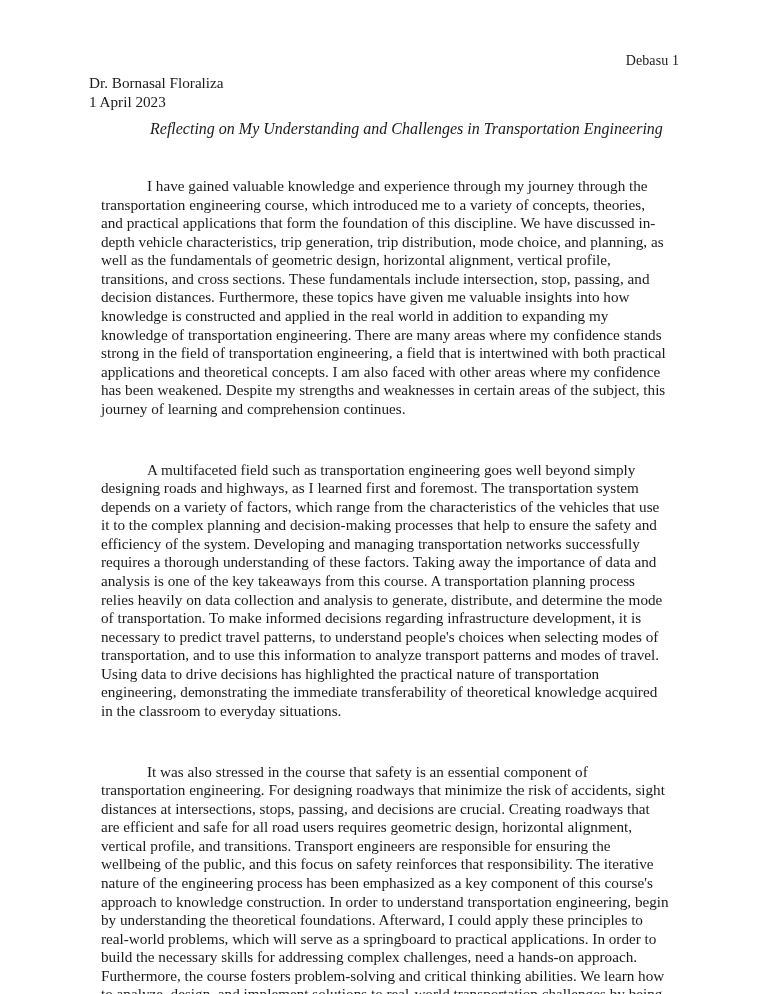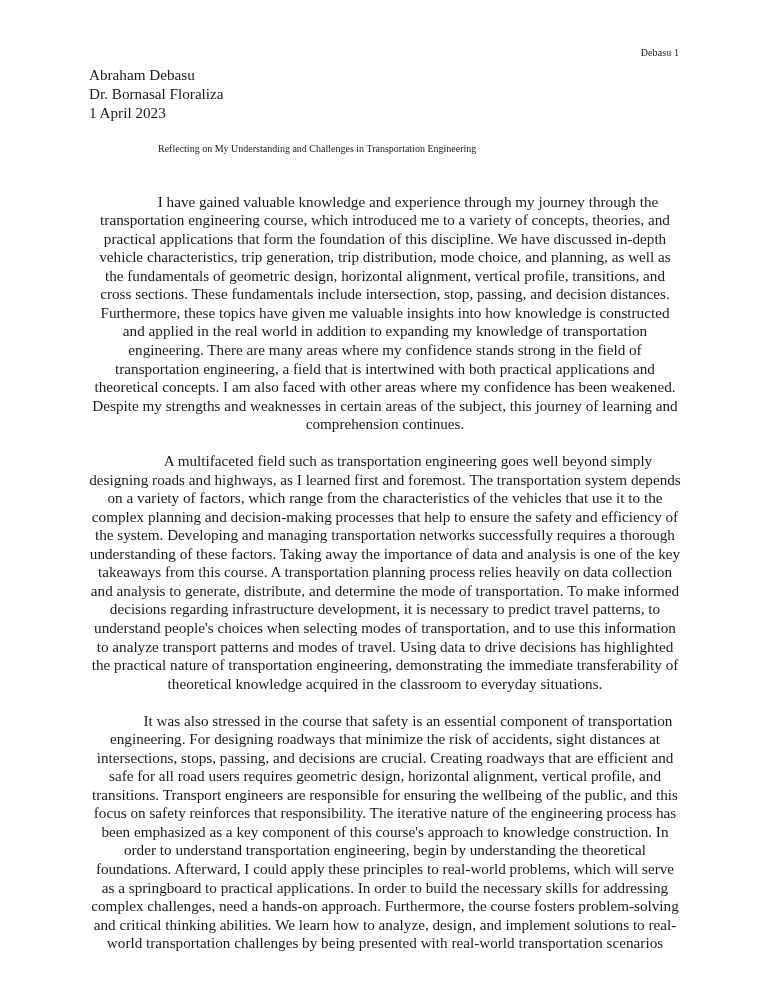--- a/index.html
+++ b/index.html
@@ -20,63 +20,63 @@
     overflow: hidden;
   }
   .doc-body {
     position: absolute;
     left: 89px;
     top: 44px;
     width: 592px;
   }
   .running-head {
     text-align: right;
-    font-size: 10px;
+    font-size: 14px;
     line-height: 18.6px;
     letter-spacing: 0.1px;
-    margin: 0 0 2px 0;
+    margin: 8px 0 2px 0;
     padding-right: 2px;
   }
   .heading-block {
     margin: 0;
   }
   .heading-line {
     font-size: 15.2px;
     line-height: 19.4px;
     margin: 0;
     white-space: pre;
   }
   .doc-title {
-    font-size: 10px;
+    font-size: 16px;
     line-height: 19.4px;
-    margin: 16px;
+    margin: 8px;
     text-indent: 53px;
+    font-style: italic;
   }
   .paragraph {
     font-size: 15.2px;
     line-height: 18.55px;
-    margin: 0;
+    margin: 12px;
     text-indent: 46px;
-    text-align: center;
+    text-align: left;
     hyphens: none;
   }
   .para-gap {
     height: 18.4px;
   }
 </style>
 </head>
 <body>
 
 <div class="page">
   <div class="doc-body">
 
     <div class="running-head">Debasu 1</div>
 
     <div class="heading-block">
-      <div class="heading-line">Abraham Debasu</div>
       <div class="heading-line">Dr. Bornasal Floraliza</div>
       <div class="heading-line">1 April 2023</div>
     </div>
 
     <div class="doc-title">Reflecting on My Understanding and Challenges in Transportation Engineering</div>
 
     <div class="para-gap"></div>
 
     <p class="paragraph">I have gained valuable knowledge and experience through my journey through the transportation engineering course, which introduced me to a variety of concepts, theories, and practical applications that form the foundation of this discipline. We have discussed in-depth vehicle characteristics, trip generation, trip distribution, mode choice, and planning, as well as the fundamentals of geometric design, horizontal alignment, vertical profile, transitions, and cross sections. These fundamentals include intersection, stop, passing, and decision distances. Furthermore, these topics have given me valuable insights into how knowledge is constructed and applied in the real world in addition to expanding my knowledge of transportation engineering. There are many areas where my confidence stands strong in the field of transportation engineering, a field that is intertwined with both practical applications and theoretical concepts. I am also faced with other areas where my confidence has been weakened. Despite my strengths and weaknesses in certain areas of the subject, this journey of learning and comprehension continues.</p>
 

